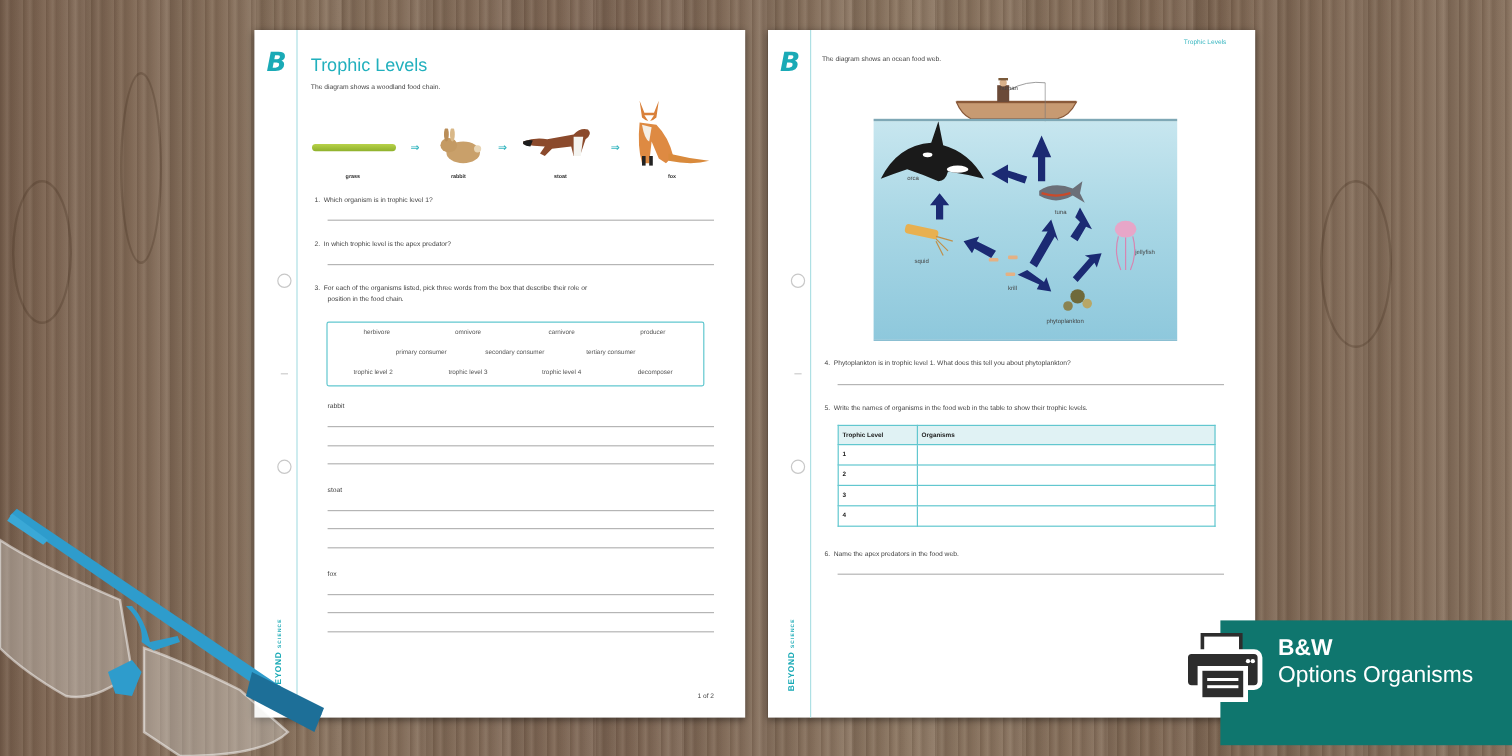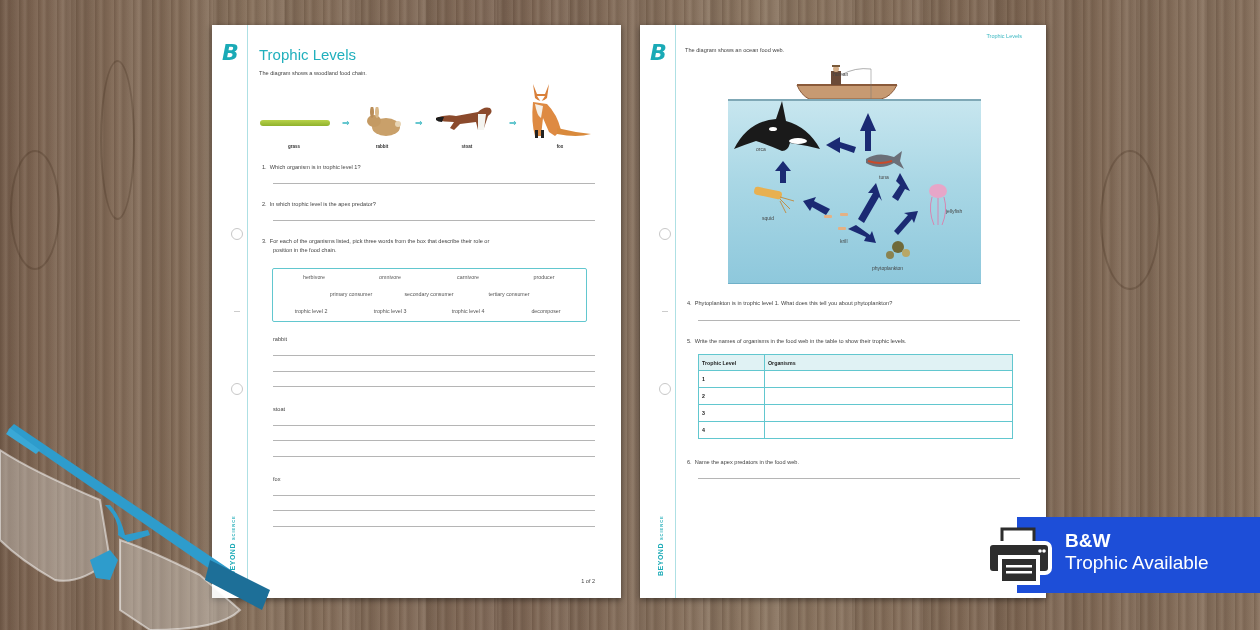--- a/index.html
+++ b/index.html
@@ -68,22 +68,22 @@
     border-bottom: 1px solid #6fb0c8;
   }
   .food-table { position:absolute; left: 58px; top: 329px; width: 315px; border-collapse: collapse; }
   .food-table td, .food-table th {
     border: 1.5px solid #62c7cf; height: 17px; font-size: 5.3px; text-align:left; padding-left: 3px; color:#222;
   }
   .food-table th { background: #e0f2f4; font-weight: bold; height: 16px; }
   .food-table td.lvl { width: 66px; font-weight: bold; }
 
   .badge {
-    position:absolute; left: 1017px; top: 517px; width: 243px; height: 76px;
-    background: #1d4ed8;
+    position:absolute; left: 1017px; top: 517px; width: 243px; height: 104px;
+    background: #0f766e;
   }
   .badge-text { position:absolute; left: 48px; top: 13px; color:#fff; font-size: 19px; line-height: 22px; white-space: nowrap; }
   .badge-text b { display:block; font-weight:bold; }
   .printer { position:absolute; left: -33px; top: 8px; width: 70px; height: 64px; }
 
   .glasses { position:absolute; left: 0; top: 410px; width: 280px; height: 220px; pointer-events: none; }
 </style>
 </head>
 <body>
 
@@ -305,15 +305,15 @@
     <rect x="18" y="4" width="32" height="16" fill="#fff" stroke="#2d2d2d" stroke-width="3"></rect>
     <rect x="4" y="18" width="62" height="30" rx="5" fill="#2d2d2d" stroke="#fff" stroke-width="4"></rect>
     <circle cx="56" cy="26" r="1.8" fill="#fff"></circle>
     <circle cx="60" cy="26" r="1.8" fill="#fff"></circle>
     <rect x="16" y="32" width="38" height="26" fill="#2d2d2d" stroke="#fff" stroke-width="4"></rect>
     <rect x="22" y="40" width="26" height="2.5" fill="#fff"></rect>
     <rect x="22" y="46" width="26" height="2.5" fill="#fff"></rect>
   </svg>
   <div class="badge-text">
     <b>B&amp;W</b>
-    <span>Trophic Available</span>
+    <span>Options Organisms</span>
   </div>
 </div>
 
 </body></html>

